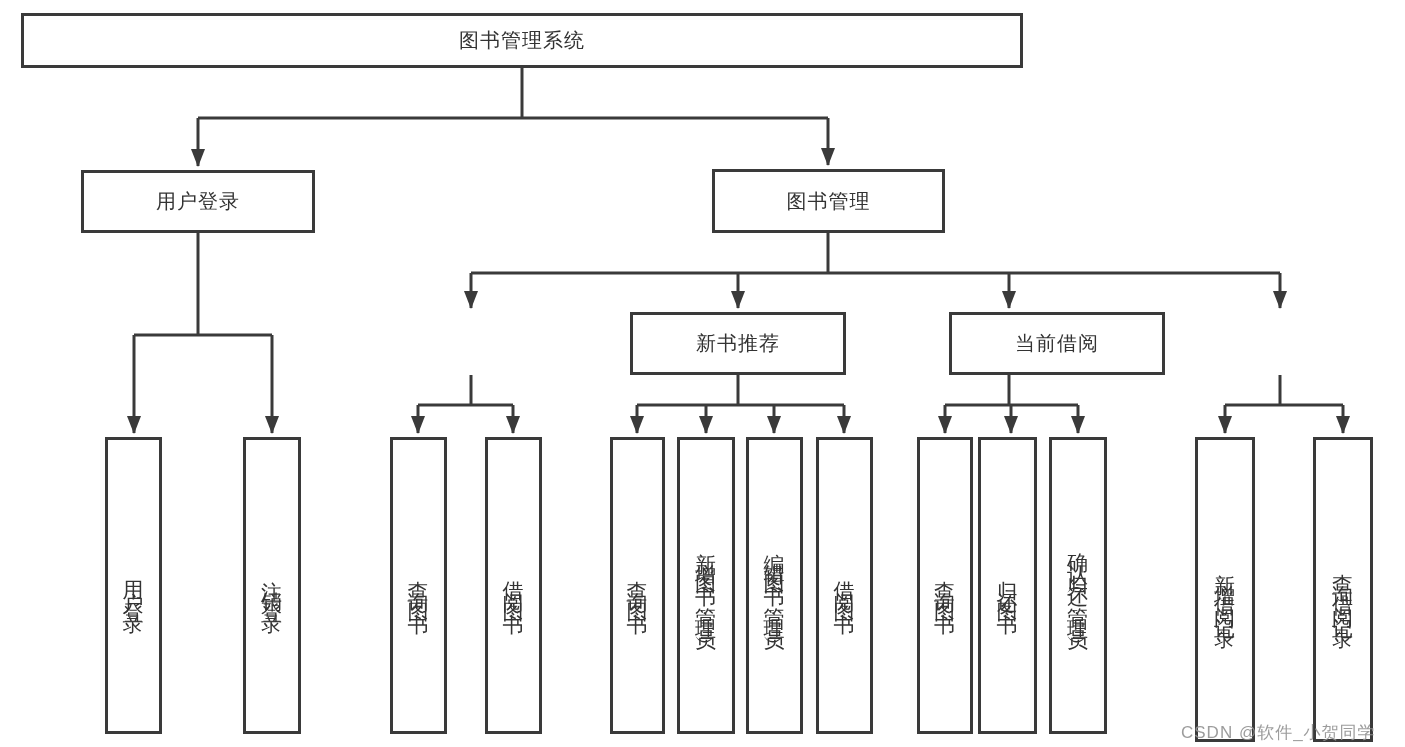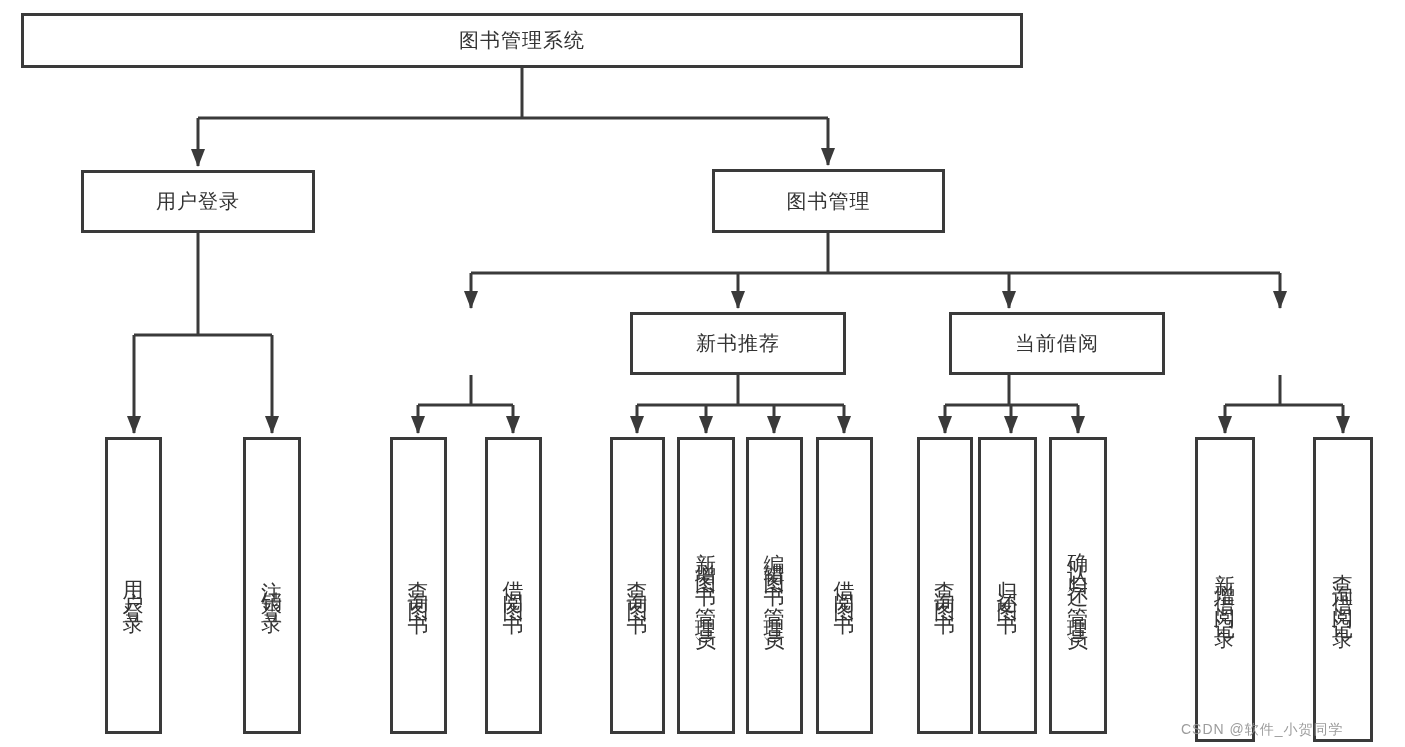--- a/index.html
+++ b/index.html
@@ -26,21 +26,21 @@
     writing-mode:vertical-rl;
     text-orientation:mixed;
     font-size:21px;
     letter-spacing:11px;
     line-height:1;
     color:#333333;
   }
   #watermark{
     position:absolute;
     left:1181px;top:721px;
-    font-size:14px;
+    font-size:17px;
     color:rgba(148,148,148,0.92);
     letter-spacing:1px;
     white-space:nowrap;
   }
 </style>
 </head>
 <body>
 
 <div id="stage">
 

